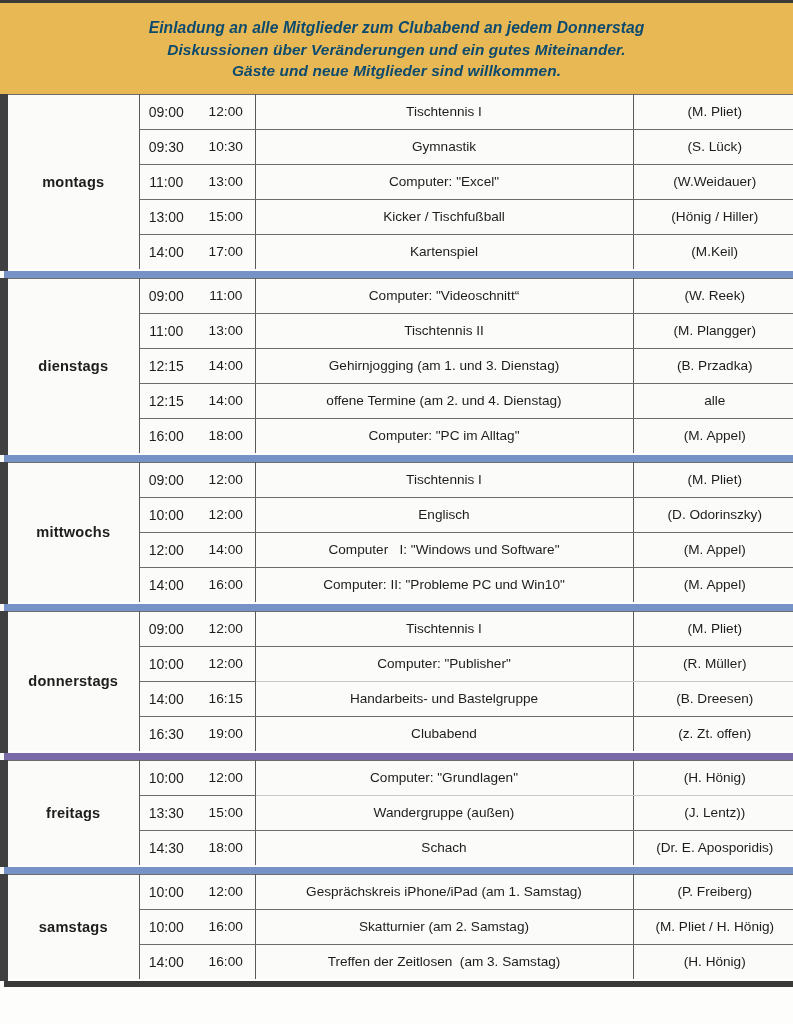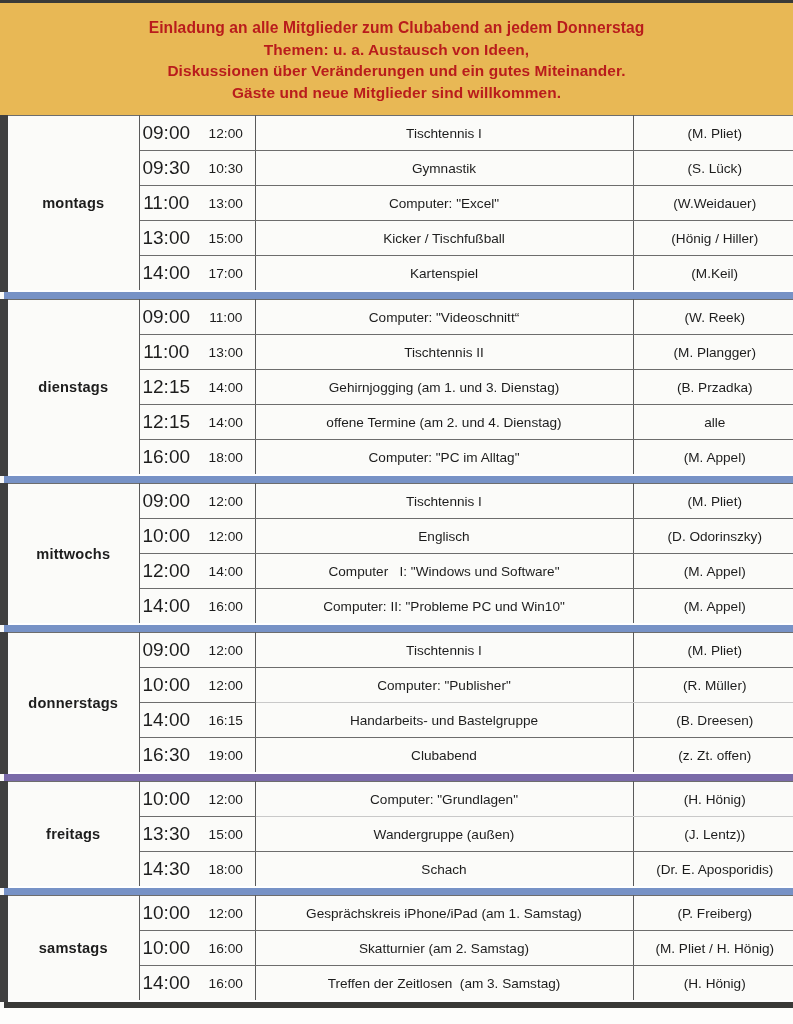--- a/index.html
+++ b/index.html
@@ -29,23 +29,24 @@
     width: 793px;
     box-sizing: border-box;
     padding: 14px 10px 12px 10px;
     text-align: center;
     border-top: 3px solid #3a3a38;
   }
   .banner-line {
     font-weight: bold;
     font-size: 15.4px;
     line-height: 21.5px;
-    color: #b91c1c;
+    color: #0c4a6e;
     letter-spacing: 0.1px;
     white-space: nowrap;
+    font-style: italic;
   }
   .banner-line.first {
     font-size: 15.6px;
   }
 
   
   .sched {
     width: 793px;
     border-collapse: collapse;
     table-layout: fixed;
@@ -71,21 +72,21 @@
     text-align: center;
     font-weight: bold;
     font-size: 14.6px;
     border-left: 8px solid #404040;
     letter-spacing: 0.2px;
   }
   td.from {
     text-align: center;
     border-right: none;
     padding-right: 2px;
-    font-size: 19px;
+    font-size: 14px;
   }
   td.to {
     text-align: center;
     border-left: none;
     padding-left: 2px;
     font-size: 13.7px;
   }
   td.activity {
     text-align: center;
     padding: 0 8px;
@@ -113,21 +114,20 @@
   tr.sep.purple td { background: #7a6aa8; }
   tr.sep.dark td   { background: #3a3a38; height: 6px; }
 </style>
 </head>
 <body>
 
 <div id="page">
 
   <div class="banner">
     <div class="banner-line first">Einladung an alle Mitglieder zum Clubabend an jedem Donnerstag</div>
-    <div class="banner-line">Themen: u. a. Austausch von Ideen,</div>
     <div class="banner-line">Diskussionen über Veränderungen und ein gutes Miteinander.</div>
     <div class="banner-line">Gäste und neue Mitglieder sind willkommen.</div>
   </div>
 
   <table class="sched">
     <colgroup>
       <col class="c-day">
         <col class="c-from">
         <col class="c-to">
         <col class="c-act">

